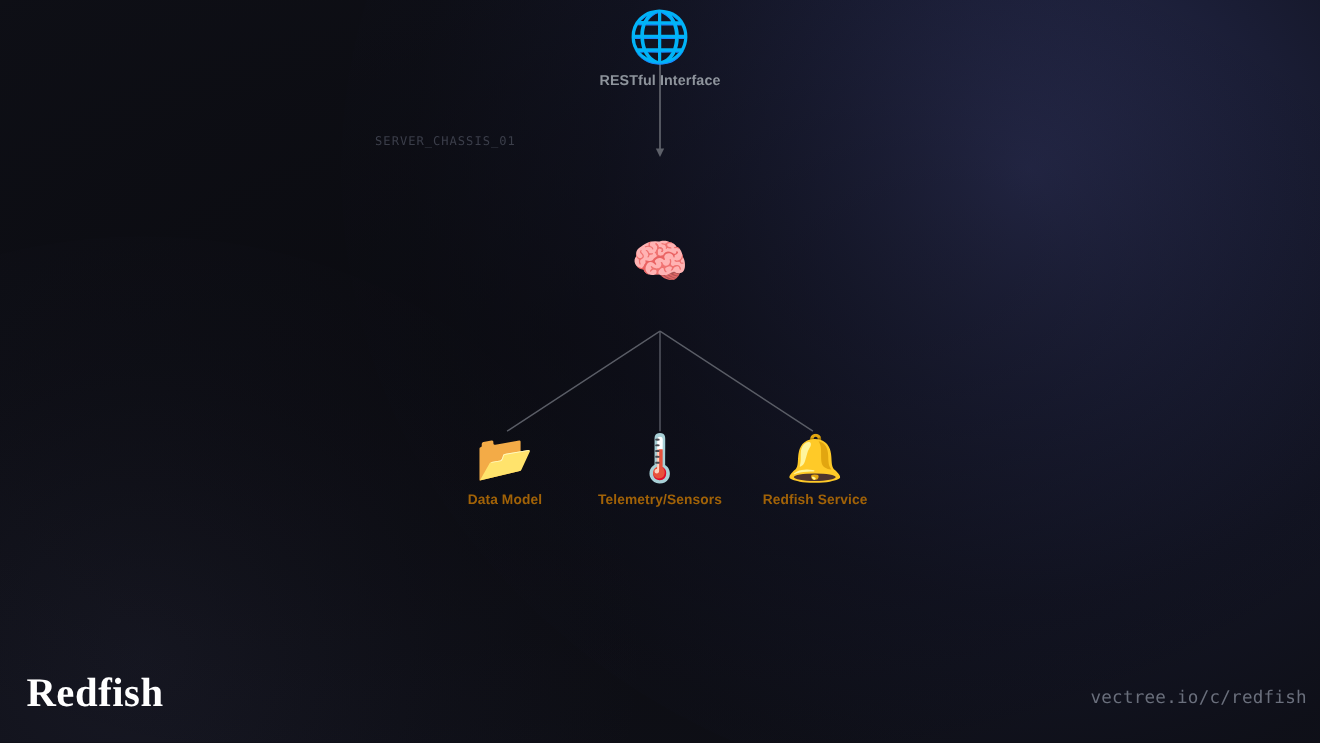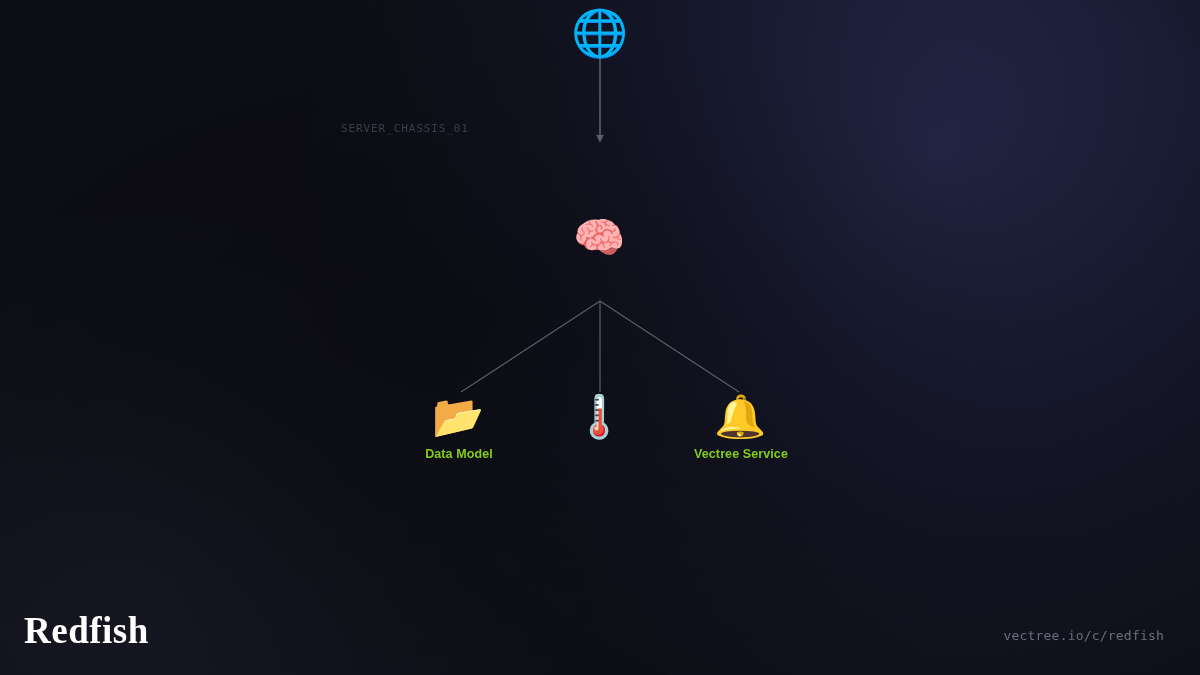--- a/index.html
+++ b/index.html
@@ -92,21 +92,21 @@
   }
 
   
   .node-root .glyph      { font-size: 46px; }
   .node-root .node-label { font-size: 13px; color: #8e949c; margin-top: 9px; }
 
   .node-mid .glyph       { font-size: 42px; }
   .node-mid .node-label  { font-size: 13px; color: #9aa0a8; margin-top: 9px; }
 
   .node-leaf .glyph      { font-size: 42px; }
-  .node-leaf .node-label { font-size: 12.5px; color: #84cc16; margin-top: 9px; }
+  .node-leaf .node-label { font-size: 12.5px; color: #a16207; margin-top: 9px; }
 
   
   .watermark {
     position: absolute;
     font-family: "DejaVu Sans Mono", "Liberation Mono", monospace;
     font-size: 11px;
     letter-spacing: 0.9px;
     color: #3a3d४8;
     color: #3b3e4a;
     white-space: nowrap;
@@ -148,24 +148,24 @@
   .page-title {
     font-family: Liberation Serif, serif;
     font-size: 37px;
     font-weight: bold;
     color: #ffffff;
     letter-spacing: 0.5px;
     line-height: 1.05;
   }
   .footer-url {
     position: absolute;
-    right: 36px;
+    right: 12px;
     bottom: 32px;
     font-family: "DejaVu Sans Mono", "Liberation Mono", monospace;
-    font-size: 13px;
+    font-size: 16px;
     color: #6a6f7c;
     letter-spacing: 0.2px;
   }
 </style>
 </head>
 <body>
 
 <div id="stage">
 
   <div class="bg-glow-tr"></div>
@@ -183,38 +183,40 @@
 
     <line x1="600" y1="301" x2="461" y2="392" stroke="#5a5d66" stroke-width="1.25"></line>
 
     <line x1="600" y1="301" x2="600" y2="392" stroke="#5a5d66" stroke-width="1.25"></line>
 
     <line x1="600" y1="301" x2="739" y2="392" stroke="#5a5d66" stroke-width="1.25"></line>
   </svg>
 
   <div class="node node-root" style="left:600px; top:10px;">
     <span class="glyph">🌐</span>
+    <span class="node-label">RESTful Interface</span>
   </div>
 
   <div class="node node-mid" style="left:600px; top:217px;">
     <span class="glyph">🧠</span>
   </div>
 
   <div class="node node-leaf" style="left:459px; top:396px;">
     <span class="glyph">📂</span>
     <span class="node-label">Data Model</span>
   </div>
 
   <div class="node node-leaf" style="left:600px; top:396px;">
     <span class="glyph">🌡️</span>
+    <span class="node-label">Telemetry/Sensors</span>
   </div>
 
   <div class="node node-leaf" style="left:741px; top:396px;">
     <span class="glyph">🔔</span>
-    <span class="node-label">Vectree Service</span>
+    <span class="node-label">Redfish Service</span>
   </div>
 
   <div class="watermark" style="left:341px; top:122px;">SERVER_CHASSIS_01</div>
 
   <div class="footer-brand">
     <div class="page-title">Redfish</div>
   </div>
 
   <div class="footer-url">vectree.io/c/redfish</div>
 

